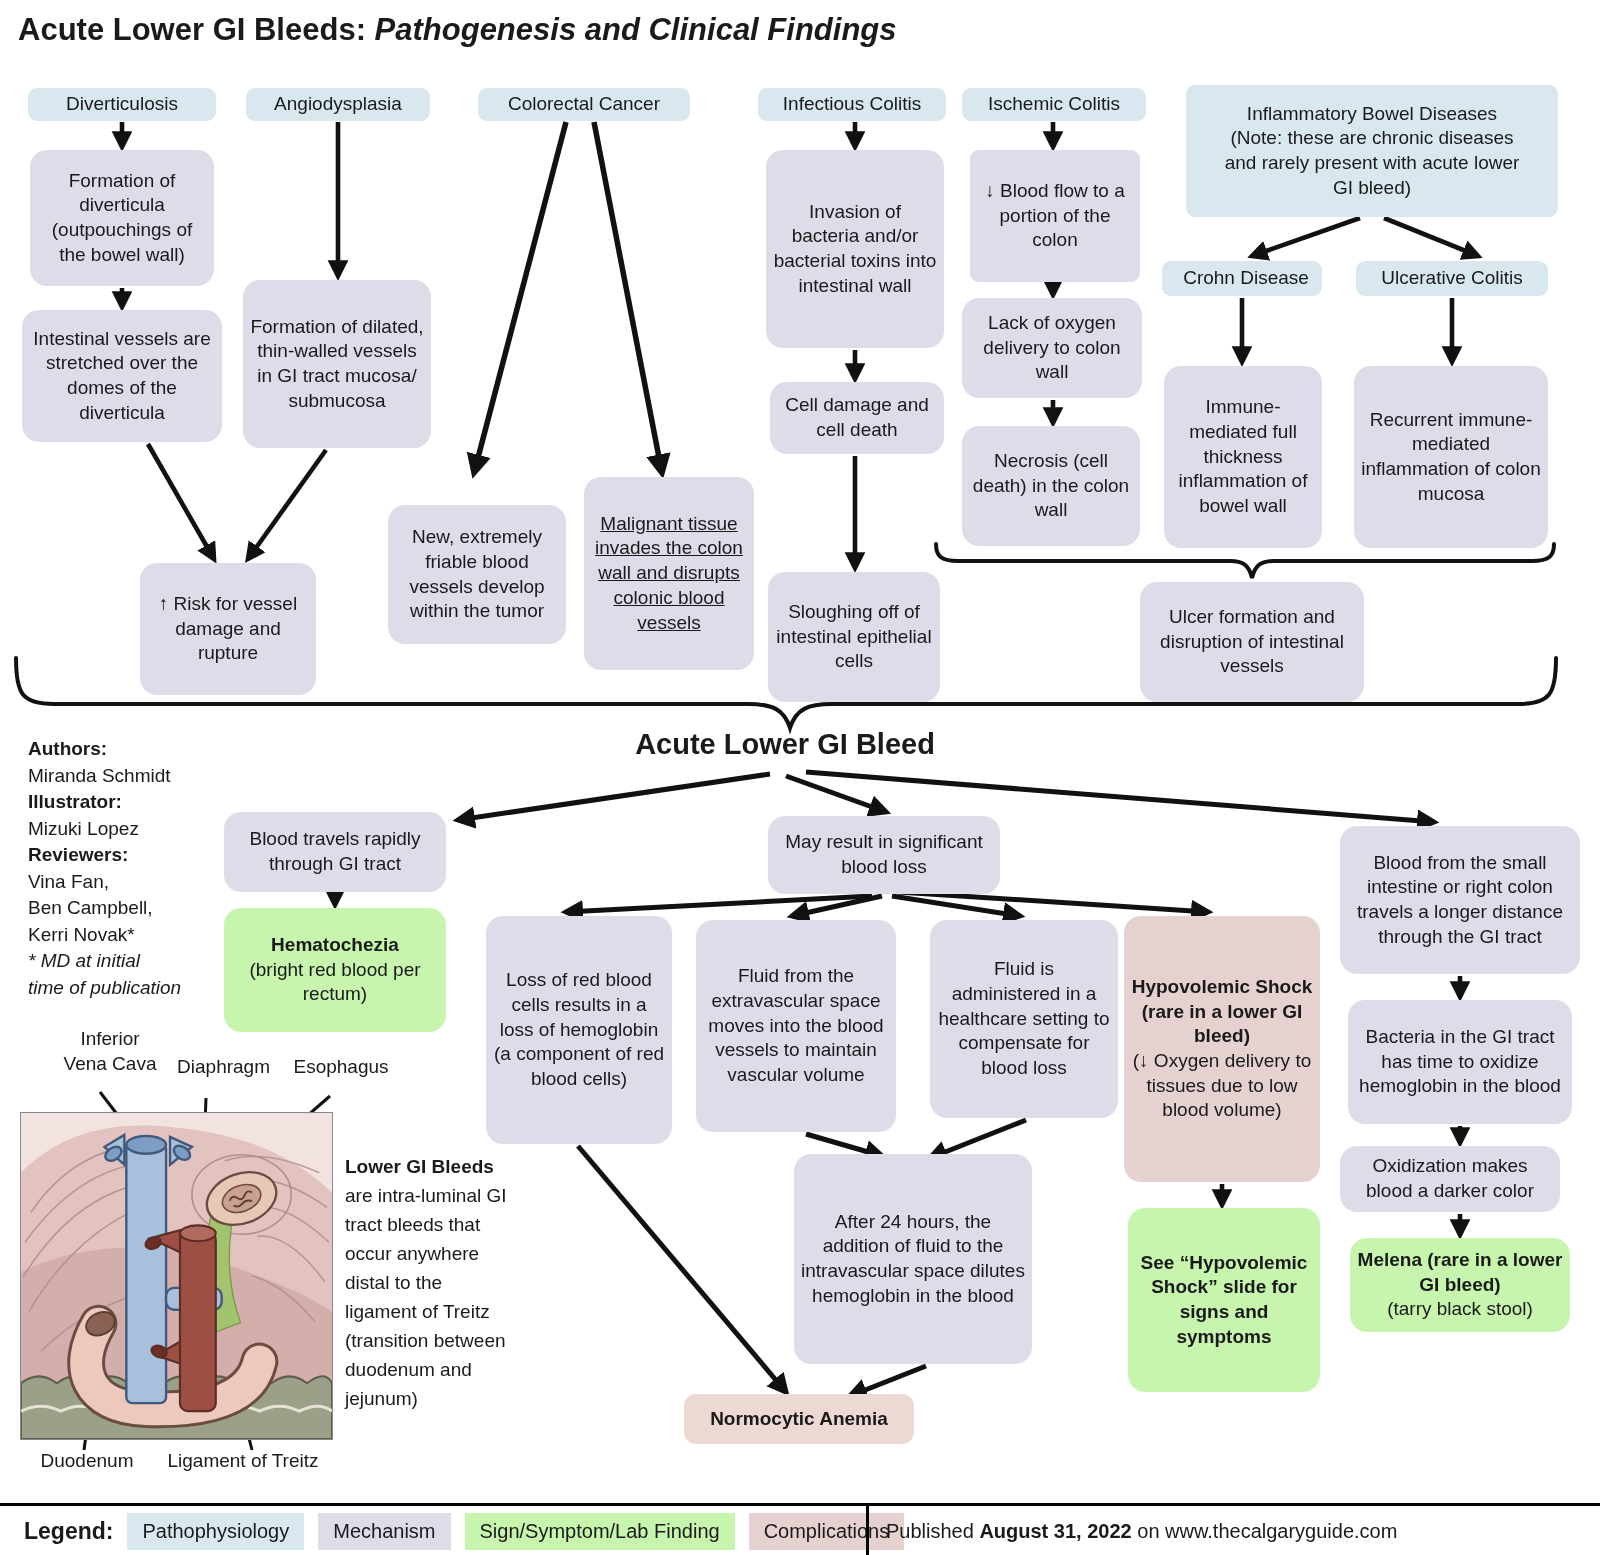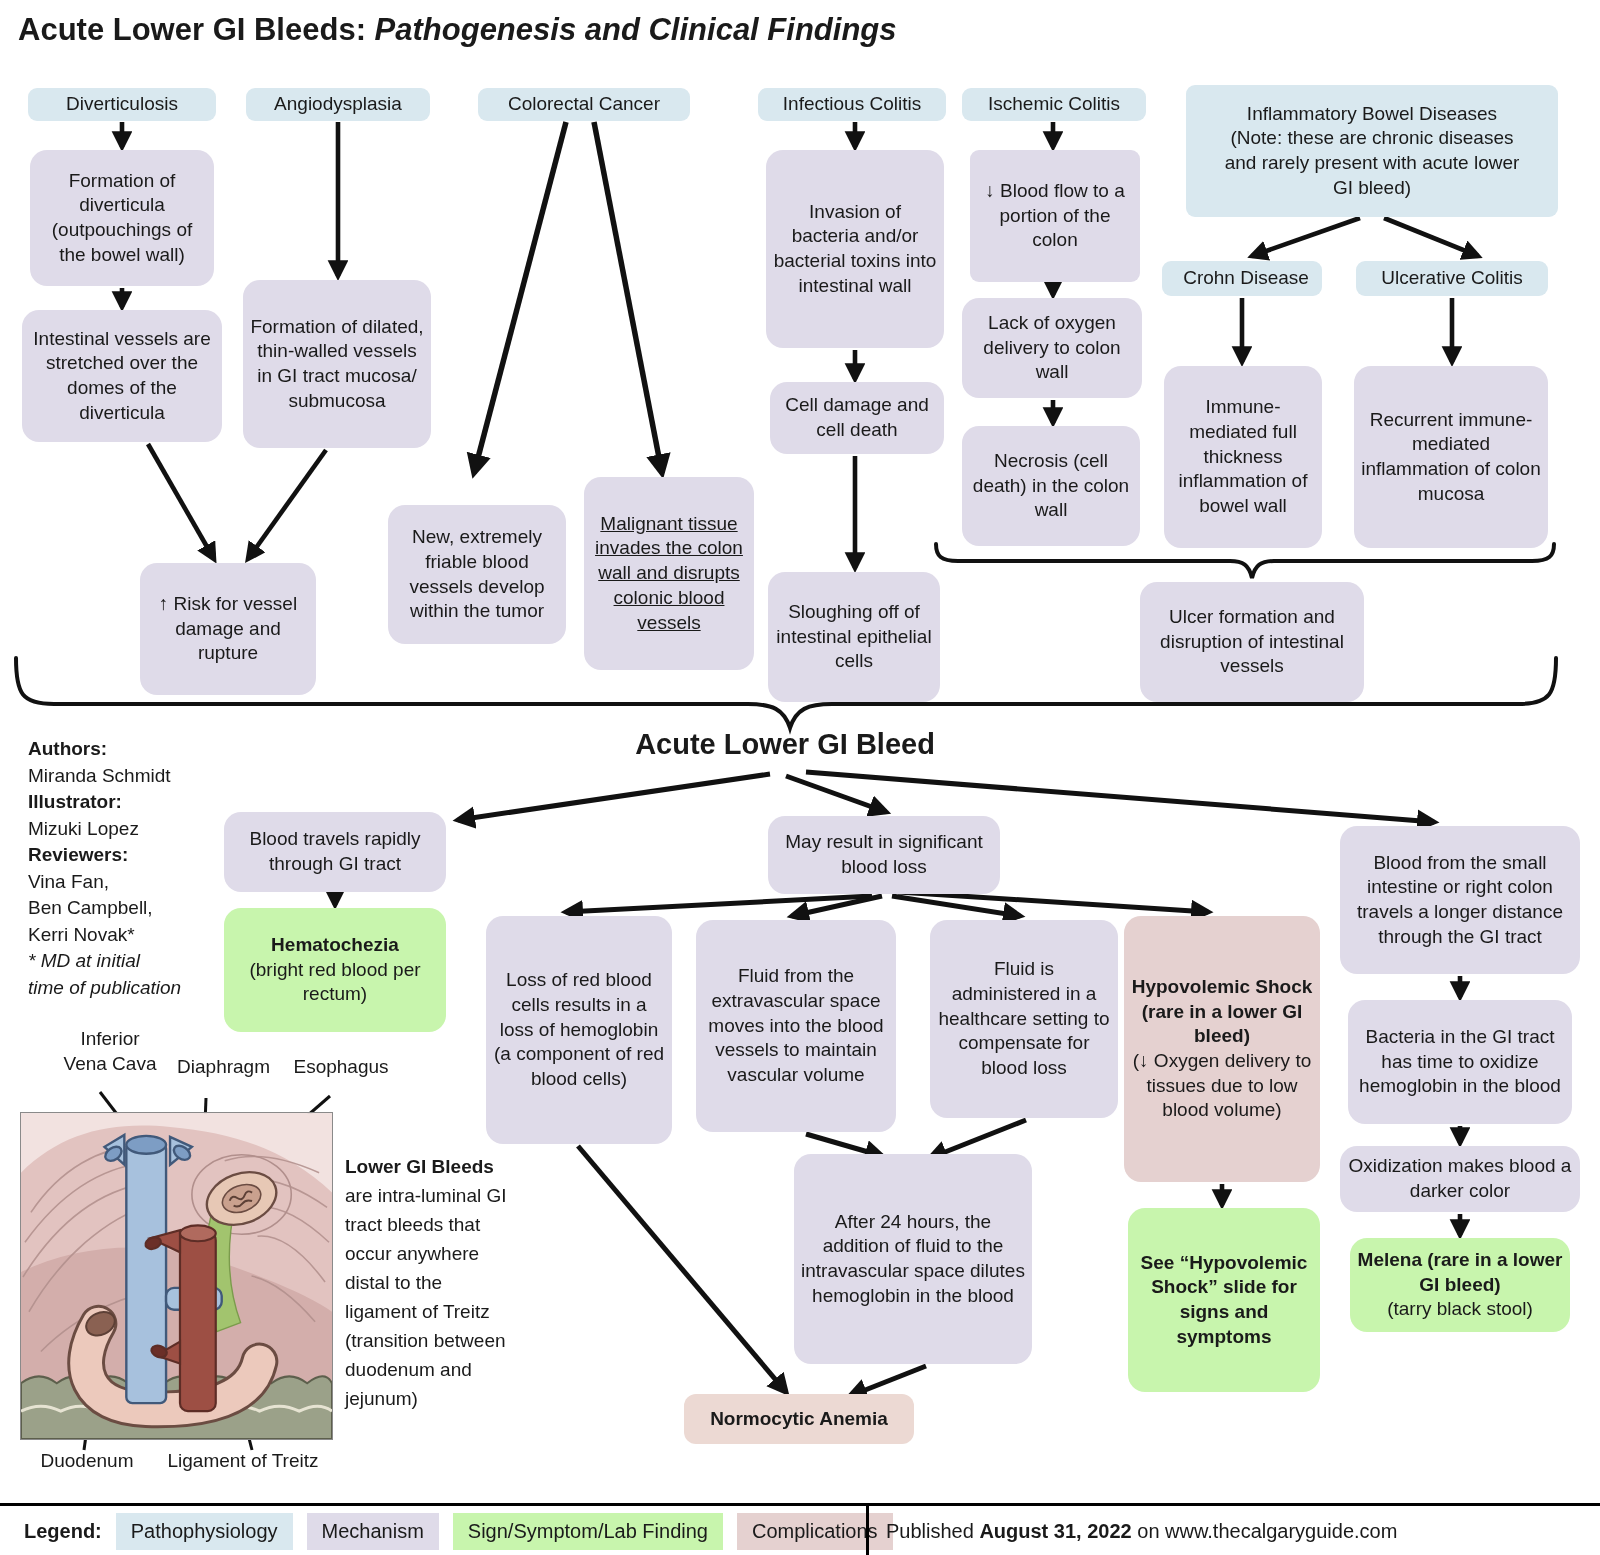--- a/index.html
+++ b/index.html
@@ -18,21 +18,21 @@
   .b{font-weight:bold}
   .i{font-style:italic}
   #center-heading{position:absolute;left:535px;top:728px;width:500px;text-align:center;
                   font-size:29px;font-weight:bold}
   #authors-block{position:absolute;left:28px;top:736px;font-size:19px;line-height:26.5px}
   #lower-gi-note{position:absolute;left:345px;top:1152px;width:210px;font-size:19px;line-height:29px}
   .anat-label{position:absolute;font-size:19px;text-align:center;line-height:25px}
   #anatomy-svg{position:absolute;left:20px;top:1112px;border:1.5px solid #8a8a8a;box-sizing:border-box}
   #legend-bar{position:absolute;left:0;top:1503px;width:1600px;height:52px;border-top:3px solid #000;background:#fff}
   #legend-row{position:absolute;left:24px;top:7px;display:flex;align-items:center}
-  #legend-label{font-size:20px;font-weight:bold;margin-right:14px}
+  #legend-label{font-size:23px;font-weight:bold;margin-right:14px}
   .legend-swatch{font-size:20px;padding:7px 15px;margin-right:14px;white-space:nowrap}
   #legend-divider{position:absolute;left:866px;top:0;width:3px;height:52px;background:#000}
   #published-line{position:absolute;left:886px;top:14px;font-size:20px;white-space:nowrap}
 </style>
 </head>
 <body>
 
 <div id="stage" style="--blue: #d9e8ef; --lav: #dfdbe9; --green: #c8f5ad; --rose: #e5d1d0; --rose2: #ecd9d3;">
 
   <div id="page-title"><span>Acute Lower GI Bleeds: </span><span class="i">Pathogenesis and Clinical Findings</span></div>
@@ -183,21 +183,21 @@
       </div>
       <div class="box s" style="left: 1128px; top: 1208px; width: 192px; height: 184px;">
         <span class="b">See “Hypovolemic Shock” slide for signs and symptoms</span>
       </div>
       <div class="box m" style="left: 1340px; top: 826px; width: 240px; height: 148px;">
         <span>Blood from the small intestine or right colon travels a longer distance through the GI tract</span>
       </div>
       <div class="box m" style="left: 1348px; top: 1000px; width: 224px; height: 124px;">
         <span>Bacteria in the GI tract has time to oxidize hemoglobin in the blood</span>
       </div>
-      <div class="box m" style="left: 1340px; top: 1146px; width: 240px; height: 66px;">
+      <div class="box m" style="left: 1340px; top: 1146px; width: 220px; height: 66px;">
         <span>Oxidization makes blood a darker color</span>
       </div>
       <div class="box s" style="left: 1350px; top: 1238px; width: 220px; height: 94px;">
         <span class="b">Melena (rare in a lower GI bleed)</span>
         <span>(tarry black stool)</span>
       </div>
       <div class="box m" style="left: 794px; top: 1154px; width: 238px; height: 210px;">
         <span>After 24 hours, the addition of fluid to the intravascular space dilutes hemoglobin in the blood</span>
       </div>
       <div class="box c2" style="left: 684px; top: 1394px; width: 230px; height: 50px;">

